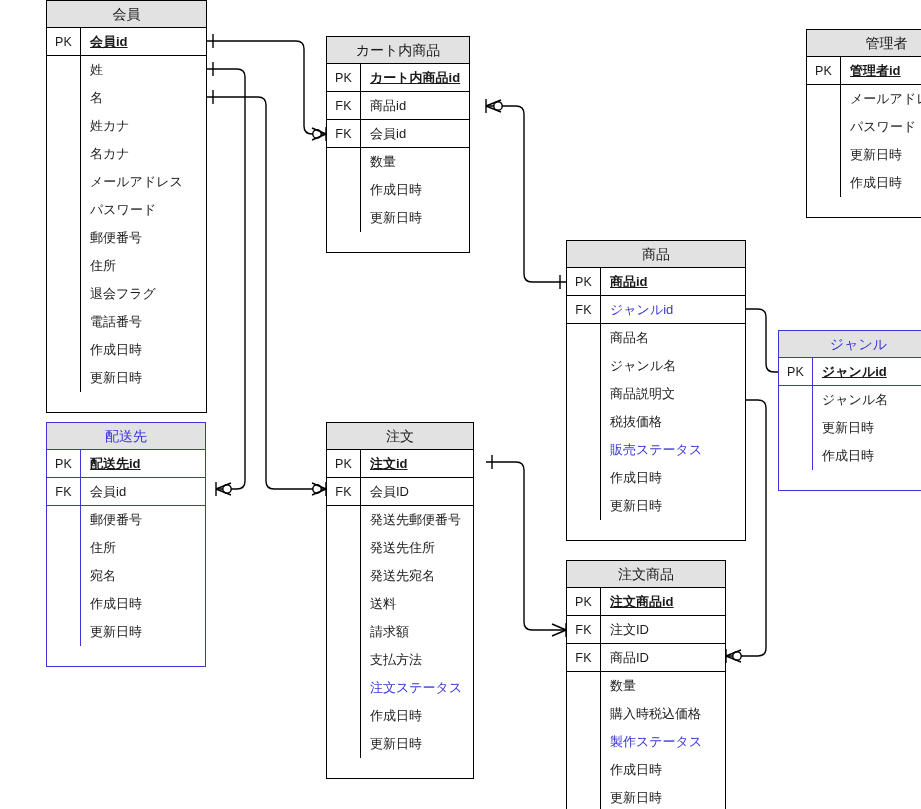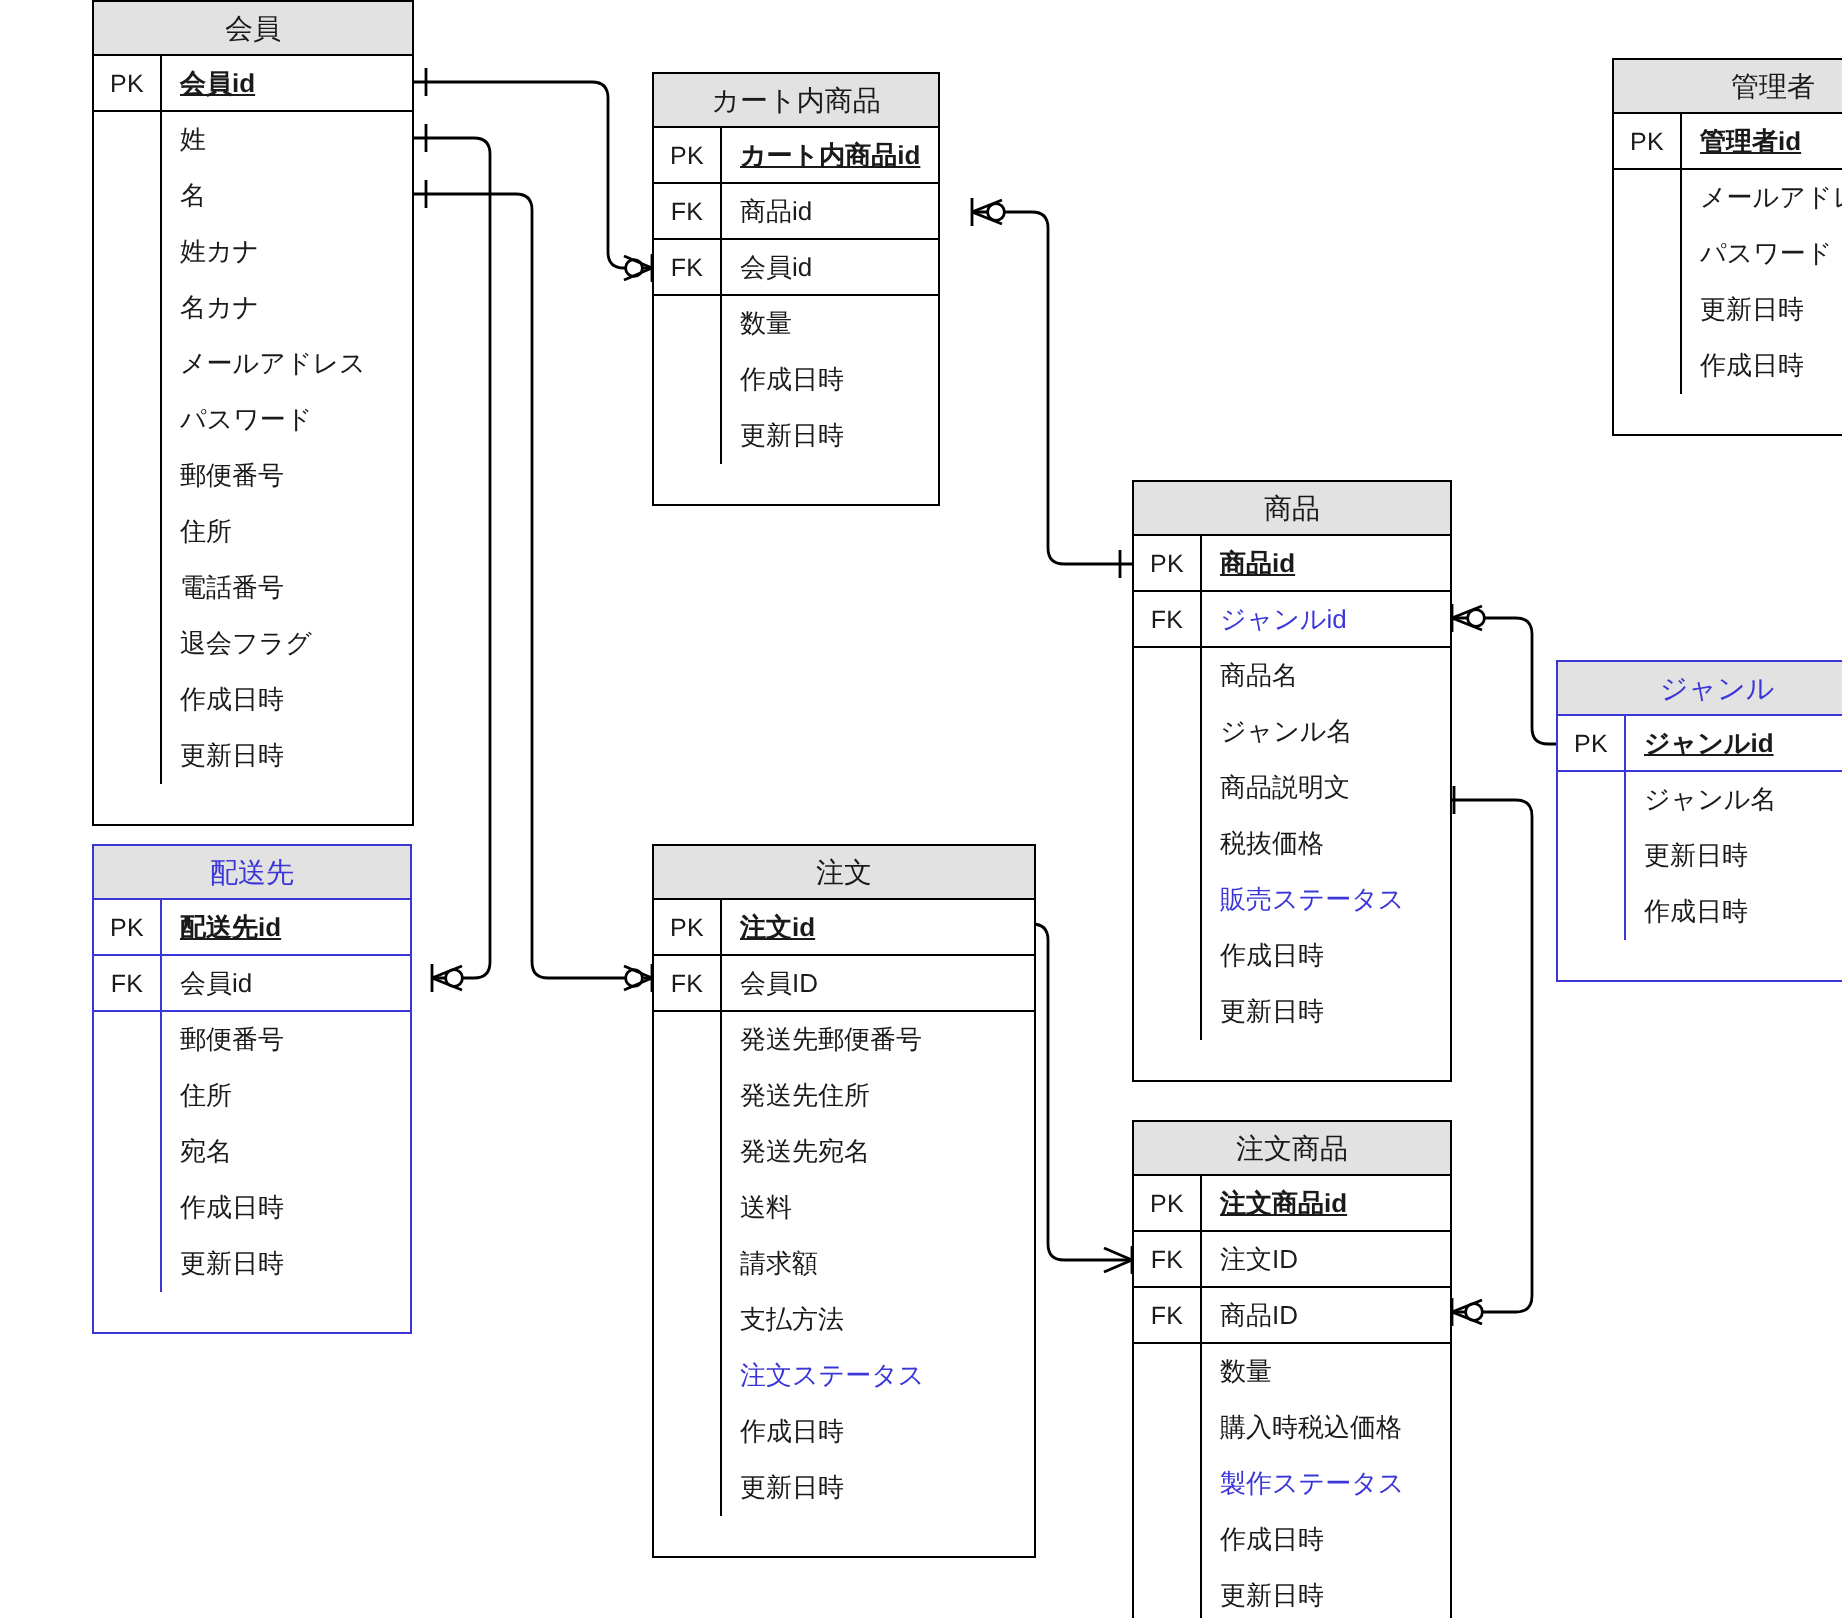--- a/index.html
+++ b/index.html
@@ -173,25 +173,25 @@
           <div class="row">
             <div class="key"></div>
             <div class="fld">郵便番号</div>
           </div>
           <div class="row">
             <div class="key"></div>
             <div class="fld">住所</div>
           </div>
           <div class="row">
             <div class="key"></div>
+            <div class="fld">退会フラグ</div>
+          </div>
+          <div class="row">
+            <div class="key"></div>
             <div class="fld">電話番号</div>
-          </div>
-          <div class="row">
-            <div class="key"></div>
-            <div class="fld">退会フラグ</div>
           </div>
           <div class="row">
             <div class="key"></div>
             <div class="fld">作成日時</div>
           </div>
           <div class="row">
             <div class="key"></div>
             <div class="fld">更新日時</div>
           </div>
           <div class="pad"></div>
@@ -246,21 +246,21 @@
             <div class="key"></div>
             <div class="fld">更新日時</div>
           </div>
           <div class="row">
             <div class="key"></div>
             <div class="fld">作成日時</div>
           </div>
           <div class="pad"></div>
         </div>
       </div>
-      <div class="entity" style="left: 520px; top: 240px; width: 160px;">
+      <div class="entity" style="left: 520px; top: 240px; width: 180px;">
         <div class="ent-title">商品</div>
         <div class="ent-rows">
           <div class="row sep">
             <div class="key">PK</div>
             <div class="fld pk">商品id</div>
           </div>
           <div class="row sep">
             <div class="key">FK</div>
             <div class="fld blue">ジャンルid</div>
           </div>
@@ -344,21 +344,21 @@
             <div class="key"></div>
             <div class="fld">作成日時</div>
           </div>
           <div class="row">
             <div class="key"></div>
             <div class="fld">更新日時</div>
           </div>
           <div class="pad"></div>
         </div>
       </div>
-      <div class="entity" style="left: 280px; top: 422px; width: 192px;">
+      <div class="entity" style="left: 280px; top: 422px; width: 148px;">
         <div class="ent-title">注文</div>
         <div class="ent-rows">
           <div class="row sep">
             <div class="key">PK</div>
             <div class="fld pk">注文id</div>
           </div>
           <div class="row sep">
             <div class="key">FK</div>
             <div class="fld">会員ID</div>
           </div>

